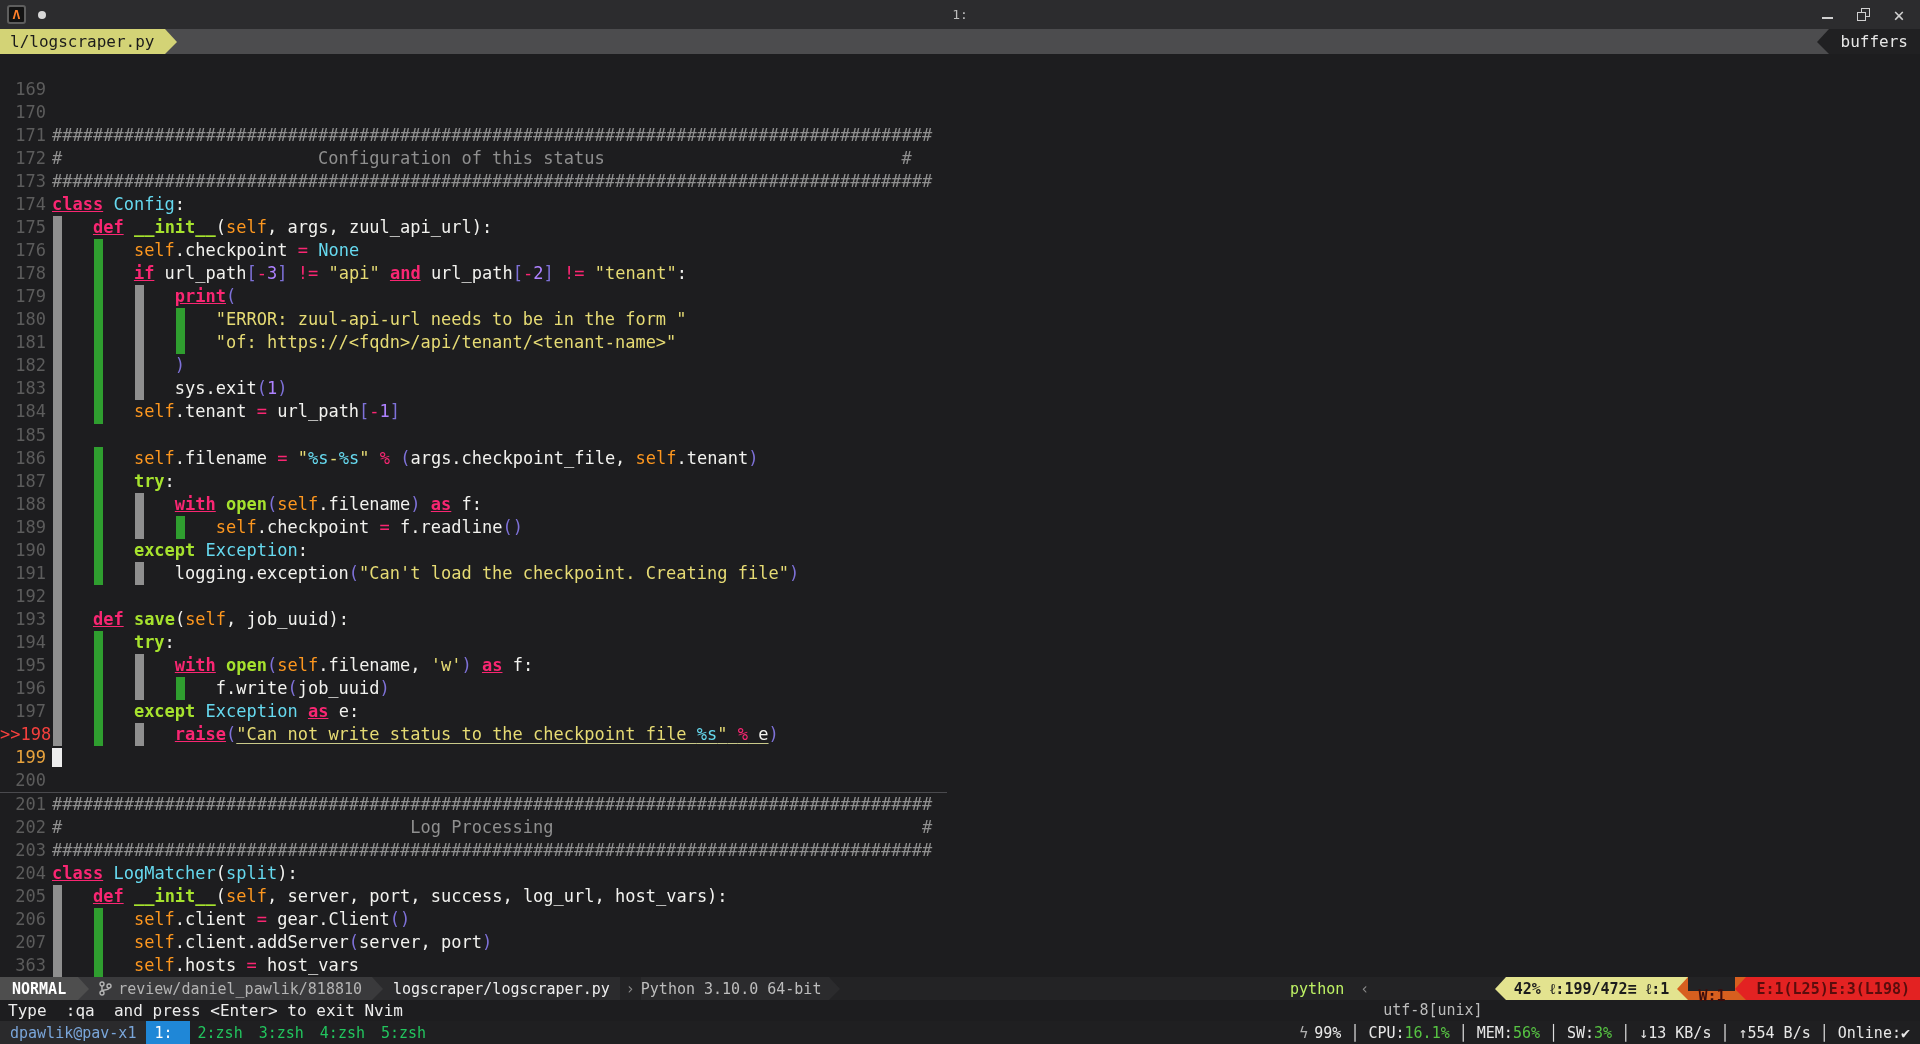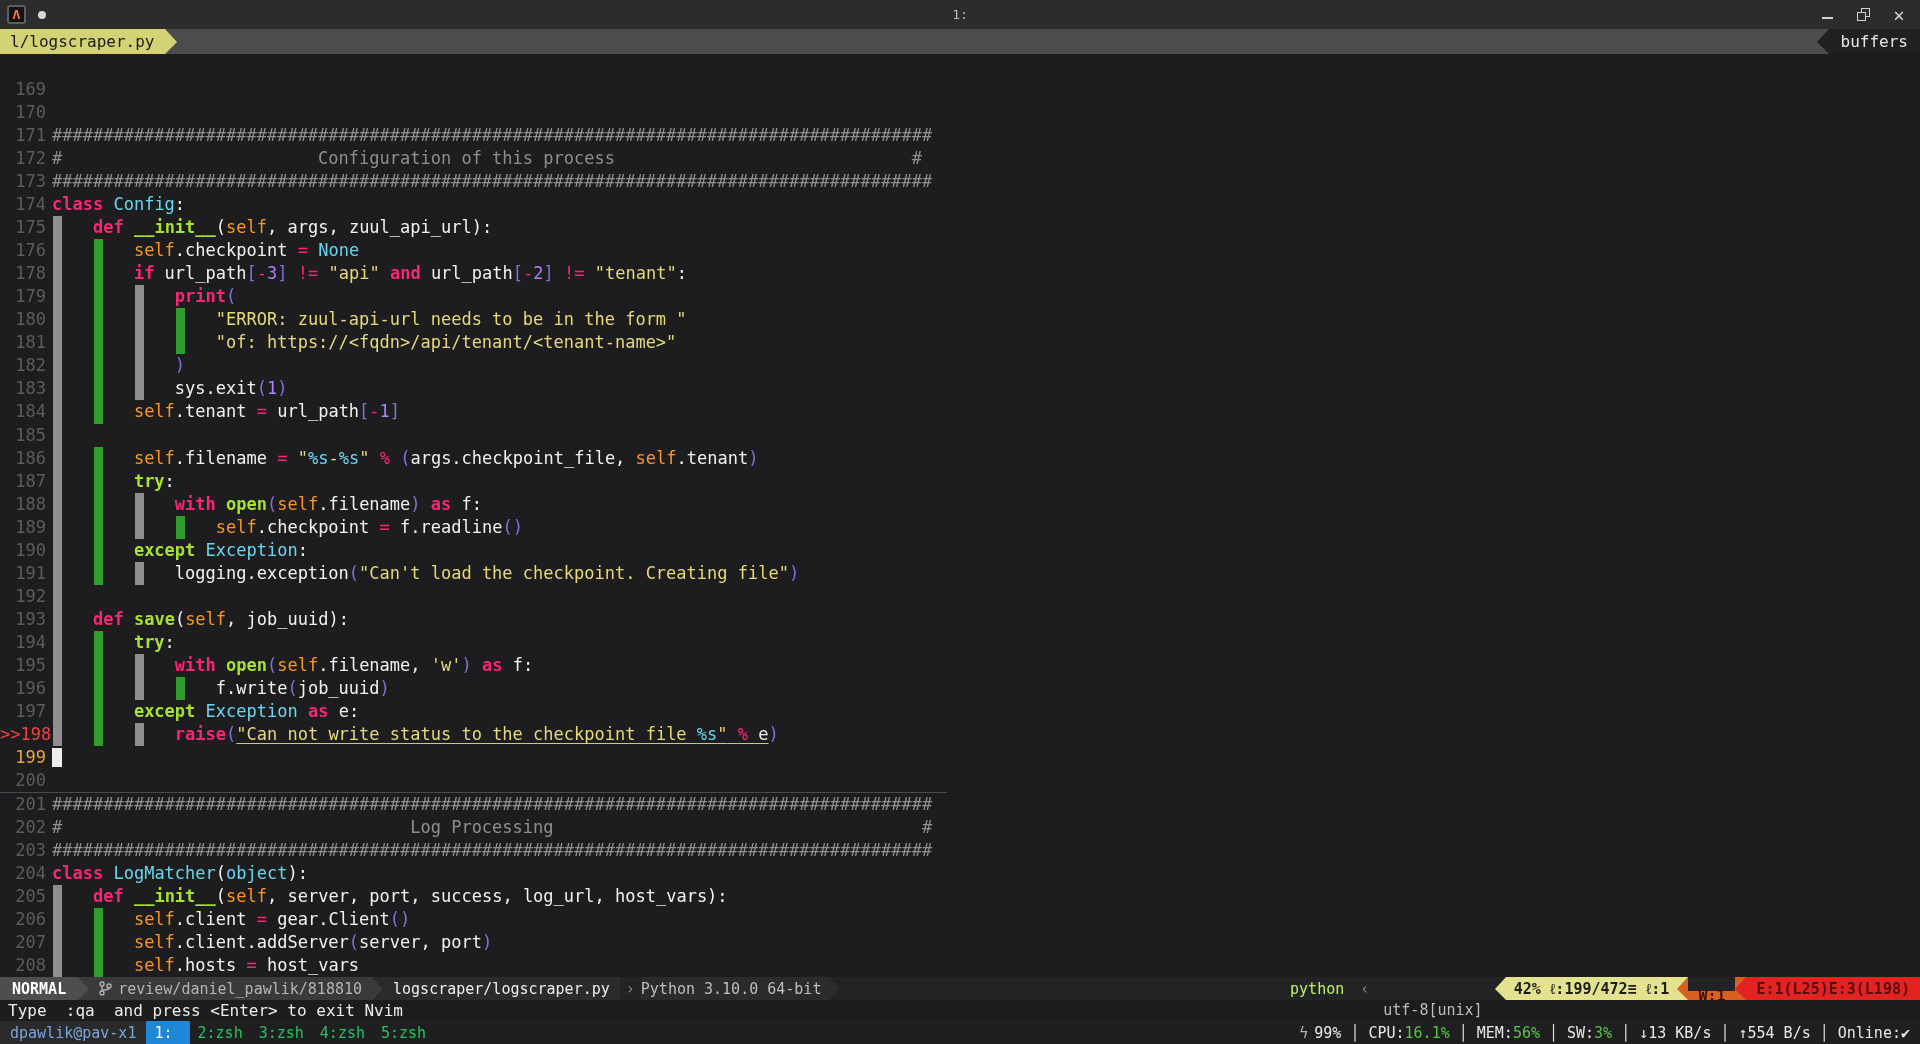--- a/index.html
+++ b/index.html
@@ -47,21 +47,21 @@
   .gut{display:inline-block;width:52px;padding-right:6px;text-align:right;color:var(--gut);}
   .gut.err{color:#f5403d;padding-right:2px;}
   .gut.cur{color:#e8a33d;}
   .code{position:absolute;left:52px;top:0;white-space:pre;}
   .bar{position:absolute;top:0;bottom:0;width:9px;}
   .bgray{background:#8f8f8f;}
   .bgreen{background:#2f9e2f;}
   .cursor{position:absolute;top:2px;width:10px;height:19px;background:#ededed;}
 
   .tk-t{color:var(--fg);}
-  .tk-kw{color:var(--pink);font-weight:bold;}
+  .tk-kw{color:var(--pink);font-weight:bold;text-decoration:underline;}
   .tk-fn{color:var(--green);font-weight:bold;}
   .tk-cls{color:var(--cyan);}
   .tk-slf{color:var(--orange);}
   .tk-str{color:var(--yellow);}
   .tk-fmt{color:var(--cyan);}
   .tk-num{color:var(--purple);}
   .tk-op{color:var(--pink);}
   .tk-pb{color:var(--violet);}
   .tk-cm{color:var(--cmt);}
   .tk-ul{text-decoration:underline;text-decoration-color:#c9c98a;text-underline-offset:3px;}
@@ -134,21 +134,21 @@
     <span>buffers</span>
   </div>
 </div>
 
 <div class="editor">
   <div class="pane-left">
     <div>
         <div class="crow"><span class="gut">169</span><span class="code"></span></div>
         <div class="crow"><span class="gut">170</span><span class="code"></span></div>
         <div class="crow"><span class="gut">171</span><span class="code"><span class="tk-cm">######################################################################################</span></span></div>
-        <div class="crow"><span class="gut">172</span><span class="code"><span class="tk-cm">#                         Configuration of this process                             #</span></span></div>
+        <div class="crow"><span class="gut">172</span><span class="code"><span class="tk-cm">#                         Configuration of this status                             #</span></span></div>
         <div class="crow"><span class="gut">173</span><span class="code"><span class="tk-cm">######################################################################################</span></span></div>
         <div class="crow"><span class="gut">174</span><span class="code"><span class="tk-kw">class</span><span class="tk-t"> </span><span class="tk-cls">Config</span><span class="tk-t">:</span></span></div>
         <div class="crow"><span class="gut">175</span><i class="bar bgray" style="left: 53px;"></i><span class="code"><span class="tk-t">    </span><span class="tk-kw">def</span><span class="tk-t"> </span><span class="tk-fn">__init__</span><span class="tk-t">(</span><span class="tk-slf">self</span><span class="tk-t">, args, zuul_api_url):</span></span></div>
         <div class="crow"><span class="gut">176</span><i class="bar bgray" style="left: 53px;"></i><i class="bar bgreen" style="left: 93.92px;"></i><span class="code"><span class="tk-t">        </span><span class="tk-slf">self</span><span class="tk-t">.checkpoint </span><span class="tk-op">=</span><span class="tk-t"> </span><span class="tk-cls">None</span></span></div>
         <div class="crow"><span class="gut">178</span><i class="bar bgray" style="left: 53px;"></i><i class="bar bgreen" style="left: 93.92px;"></i><span class="code"><span class="tk-t">        </span><span class="tk-kw">if</span><span class="tk-t"> url_path</span><span class="tk-pb">[</span><span class="tk-op">-</span><span class="tk-num">3</span><span class="tk-pb">]</span><span class="tk-t"> </span><span class="tk-op">!=</span><span class="tk-t"> </span><span class="tk-str">"api"</span><span class="tk-t"> </span><span class="tk-kw">and</span><span class="tk-t"> url_path</span><span class="tk-pb">[</span><span class="tk-op">-</span><span class="tk-num">2</span><span class="tk-pb">]</span><span class="tk-t"> </span><span class="tk-op">!=</span><span class="tk-t"> </span><span class="tk-str">"tenant"</span><span class="tk-t">:</span></span></div>
         <div class="crow"><span class="gut">179</span><i class="bar bgray" style="left: 53px;"></i><i class="bar bgreen" style="left: 93.92px;"></i><i class="bar bgray" style="left: 134.84px;"></i><span class="code"><span class="tk-t">            </span><span class="tk-kw">print</span><span class="tk-pb">(</span></span></div>
         <div class="crow"><span class="gut">180</span><i class="bar bgray" style="left: 53px;"></i><i class="bar bgreen" style="left: 93.92px;"></i><i class="bar bgray" style="left: 134.84px;"></i><i class="bar bgreen" style="left: 175.76px;"></i><span class="code"><span class="tk-t">                </span><span class="tk-str">"ERROR: zuul-api-url needs to be in the form "</span></span></div>
         <div class="crow"><span class="gut">181</span><i class="bar bgray" style="left: 53px;"></i><i class="bar bgreen" style="left: 93.92px;"></i><i class="bar bgray" style="left: 134.84px;"></i><i class="bar bgreen" style="left: 175.76px;"></i><span class="code"><span class="tk-t">                </span><span class="tk-str">"of: https://&lt;fqdn&gt;/api/tenant/&lt;tenant-name&gt;"</span></span></div>
         <div class="crow"><span class="gut">182</span><i class="bar bgray" style="left: 53px;"></i><i class="bar bgreen" style="left: 93.92px;"></i><i class="bar bgray" style="left: 134.84px;"></i><span class="code"><span class="tk-t">            </span><span class="tk-pb">)</span></span></div>
         <div class="crow"><span class="gut">183</span><i class="bar bgray" style="left: 53px;"></i><i class="bar bgreen" style="left: 93.92px;"></i><i class="bar bgray" style="left: 134.84px;"></i><span class="code"><span class="tk-t">            sys.exit</span><span class="tk-pb">(</span><span class="tk-num">1</span><span class="tk-pb">)</span></span></div>
@@ -165,25 +165,25 @@
         <div class="crow"><span class="gut">194</span><i class="bar bgray" style="left: 53px;"></i><i class="bar bgreen" style="left: 93.92px;"></i><span class="code"><span class="tk-t">        </span><span class="tk-fn">try</span><span class="tk-t">:</span></span></div>
         <div class="crow"><span class="gut">195</span><i class="bar bgray" style="left: 53px;"></i><i class="bar bgreen" style="left: 93.92px;"></i><i class="bar bgray" style="left: 134.84px;"></i><span class="code"><span class="tk-t">            </span><span class="tk-kw">with</span><span class="tk-t"> </span><span class="tk-fn">open</span><span class="tk-pb">(</span><span class="tk-slf">self</span><span class="tk-t">.filename, </span><span class="tk-str">'w'</span><span class="tk-pb">)</span><span class="tk-t"> </span><span class="tk-kw">as</span><span class="tk-t"> f:</span></span></div>
         <div class="crow"><span class="gut">196</span><i class="bar bgray" style="left: 53px;"></i><i class="bar bgreen" style="left: 93.92px;"></i><i class="bar bgray" style="left: 134.84px;"></i><i class="bar bgreen" style="left: 175.76px;"></i><span class="code"><span class="tk-t">                f.write</span><span class="tk-pb">(</span><span class="tk-t">job_uuid</span><span class="tk-pb">)</span></span></div>
         <div class="crow"><span class="gut">197</span><i class="bar bgray" style="left: 53px;"></i><i class="bar bgreen" style="left: 93.92px;"></i><span class="code"><span class="tk-t">        </span><span class="tk-fn">except</span><span class="tk-t"> </span><span class="tk-cls">Exception</span><span class="tk-t"> </span><span class="tk-kw">as</span><span class="tk-t"> e:</span></span></div>
         <div class="crow"><span class="gut err">&gt;&gt;198</span><i class="bar bgray" style="left: 53px;"></i><i class="bar bgreen" style="left: 93.92px;"></i><i class="bar bgray" style="left: 134.84px;"></i><span class="code"><span class="tk-t">            </span><span class="tk-kw">raise</span><span class="tk-pb">(</span><span class="tk-str tk-ul">"Can not write status to the checkpoint file </span><span class="tk-fmt tk-ul">%s</span><span class="tk-str tk-ul">"</span><span class="tk-t tk-ul"> </span><span class="tk-op tk-ul">%</span><span class="tk-t tk-ul"> e</span><span class="tk-pb">)</span></span></div>
         <div class="crow"><span class="gut cur">199</span><i class="cursor" style="left: 52px;"></i><span class="code"></span></div>
         <div class="crow"><span class="gut">200</span><span class="code"></span></div>
         <div class="crow"><span class="gut">201</span><span class="code"><span class="tk-cm">######################################################################################</span></span></div>
         <div class="crow"><span class="gut">202</span><span class="code"><span class="tk-cm">#                                  Log Processing                                    #</span></span></div>
         <div class="crow"><span class="gut">203</span><span class="code"><span class="tk-cm">######################################################################################</span></span></div>
-        <div class="crow"><span class="gut">204</span><span class="code"><span class="tk-kw">class</span><span class="tk-t"> </span><span class="tk-cls">LogMatcher</span><span class="tk-t">(</span><span class="tk-cls">object</span><span class="tk-t">):</span></span></div>
+        <div class="crow"><span class="gut">204</span><span class="code"><span class="tk-kw">class</span><span class="tk-t"> </span><span class="tk-cls">LogMatcher</span><span class="tk-t">(</span><span class="tk-cls">split</span><span class="tk-t">):</span></span></div>
         <div class="crow"><span class="gut">205</span><i class="bar bgray" style="left: 53px;"></i><span class="code"><span class="tk-t">    </span><span class="tk-kw">def</span><span class="tk-t"> </span><span class="tk-fn">__init__</span><span class="tk-t">(</span><span class="tk-slf">self</span><span class="tk-t">, server, port, success, log_url, host_vars):</span></span></div>
         <div class="crow"><span class="gut">206</span><i class="bar bgray" style="left: 53px;"></i><i class="bar bgreen" style="left: 93.92px;"></i><span class="code"><span class="tk-t">        </span><span class="tk-slf">self</span><span class="tk-t">.client </span><span class="tk-op">=</span><span class="tk-t"> gear.Client</span><span class="tk-pb">(</span><span class="tk-pb">)</span></span></div>
         <div class="crow"><span class="gut">207</span><i class="bar bgray" style="left: 53px;"></i><i class="bar bgreen" style="left: 93.92px;"></i><span class="code"><span class="tk-t">        </span><span class="tk-slf">self</span><span class="tk-t">.client.addServer</span><span class="tk-pb">(</span><span class="tk-t">server, port</span><span class="tk-pb">)</span></span></div>
-        <div class="crow"><span class="gut">208</span><i class="bar bgray" style="left: 53px;"></i><i class="bar bgreen" style="left: 93.92px;"></i><span class="code"><span class="tk-t">        </span><span class="tk-slf">self</span><span class="tk-t">.hosts </span><span class="tk-op">=</span><span class="tk-t"> host_vars</span></span></div>
+        <div class="crow"><span class="gut">363</span><i class="bar bgray" style="left: 53px;"></i><i class="bar bgreen" style="left: 93.92px;"></i><span class="code"><span class="tk-t">        </span><span class="tk-slf">self</span><span class="tk-t">.hosts </span><span class="tk-op">=</span><span class="tk-t"> host_vars</span></span></div>
       </div>
     <div class="cursor-rule"></div>
   </div>
   <div class="vsep"></div>
   <div class="pane-right">
     <div class="cursor-rule"></div>
   </div>
 </div>
 
 <div class="statusline">

